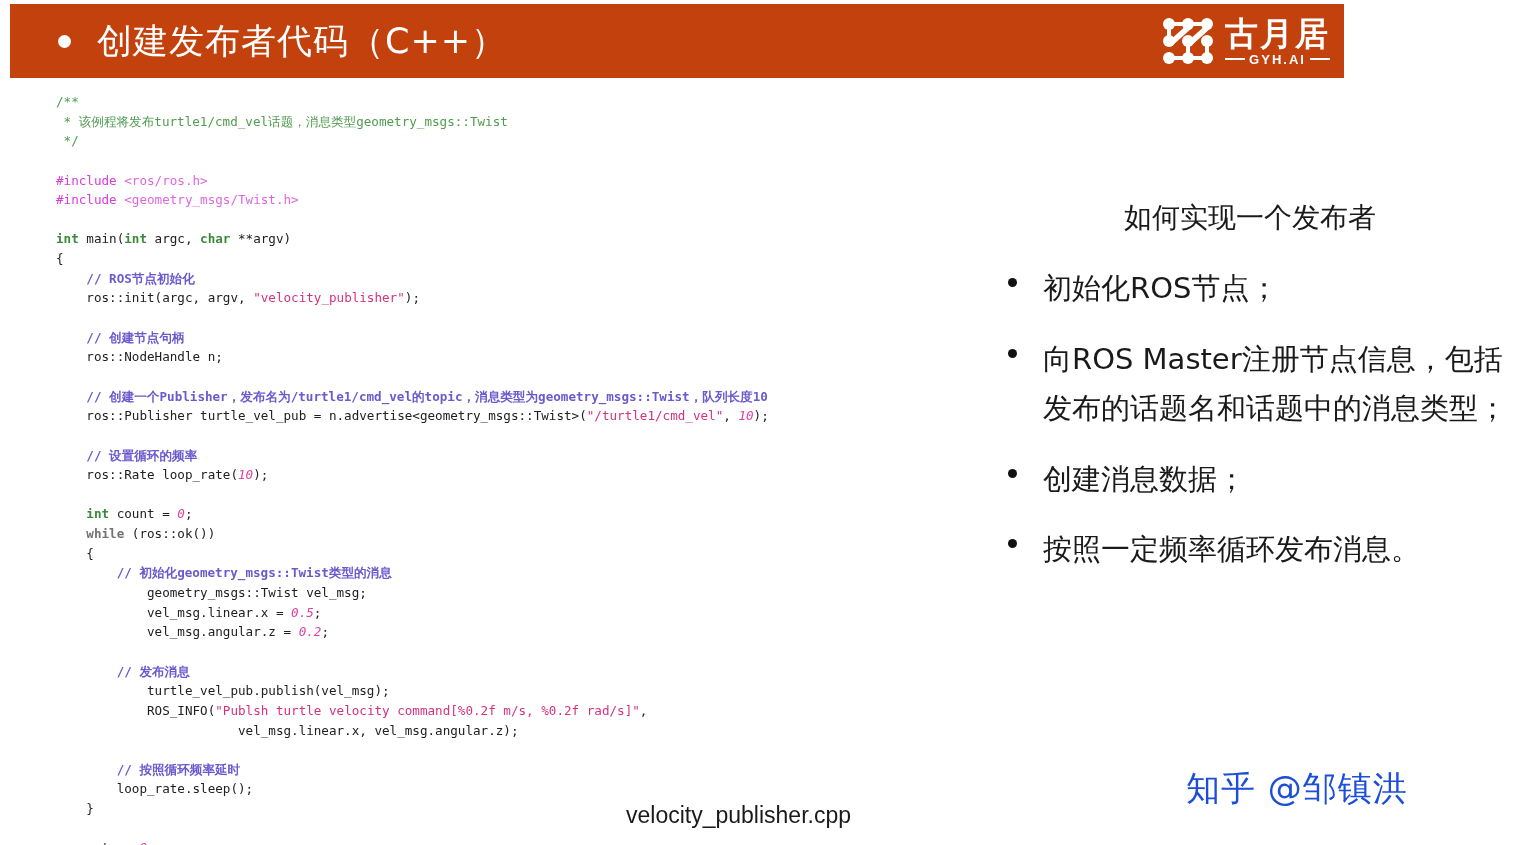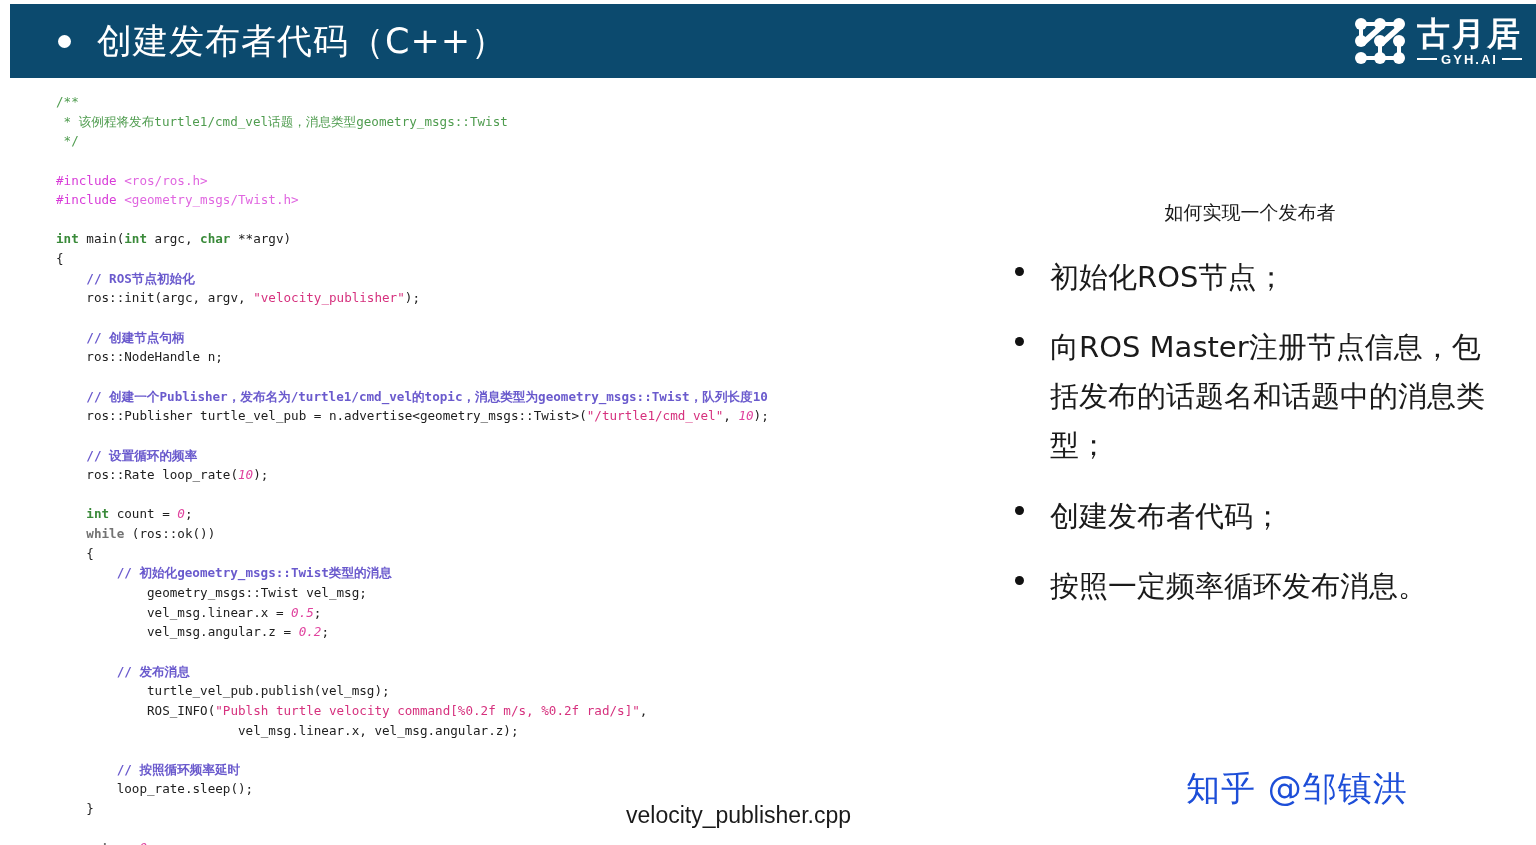--- a/index.html
+++ b/index.html
@@ -5,22 +5,22 @@
   html,body{margin:0;padding:0;}
   body{
     width:1536px;height:845px;
     background:#ffffff;
     font-family:"Liberation Sans","DejaVu Sans",sans-serif;
     overflow:hidden;
     position:relative;
   }
   
   .header{
-    position:absolute;left:10px;top:4px;width:1526px;height:74px;
-    background:#0c4a6e;
+    position:absolute;left:10px;top:4px;width:1334px;height:74px;
+    background:#c2410c;
     display:flex;align-items:center;
   }
   .title-bullet{
     width:13px;height:13px;border-radius:50%;background:#ffffff;
     margin-left:48px;margin-right:26px;flex:none;
   }
   .header-title{
     color:#ffffff;
     font-size:35px;
     letter-spacing:1px;
@@ -68,25 +68,25 @@
   .kw2{color:#737373;font-weight:bold;} 
   .str{color:#D6317E;}          
   .num{color:#E0429E;font-style:italic;}          
 
   
   .right{
     position:absolute;left:1000px;top:200px;width:520px;
     color:#1a1a1a;
   }
   .right-title{
-    font-size:19px;text-align:center;line-height:1.3;
+    font-size:28px;text-align:center;line-height:1.3;
     font-family:"DejaVu Sans","Liberation Sans",sans-serif;
     margin-bottom:28px;padding-right:20px;
   }
-  .blist{list-style:none;margin:15px;padding:0;}
+  .blist{list-style:none;margin:8px;padding:0;}
   .bitem{
     display:flex;align-items:flex-start;
     margin-bottom:22px;
   }
   .bdot{
     flex:none;width:9px;height:9px;border-radius:50%;background:#111;
     margin-top:14px;margin-right:26px;
   }
   .btext{
     font-size:29px;line-height:1.68;
@@ -155,21 +155,21 @@
       <li class="bitem">
         <span class="bdot"></span>
         <span class="btext">初始化ROS节点；</span>
       </li>
       <li class="bitem">
         <span class="bdot"></span>
         <span class="btext">向ROS  Master注册节点信息，包括发布的话题名和话题中的消息类型；</span>
       </li>
       <li class="bitem">
         <span class="bdot"></span>
-        <span class="btext">创建发布者代码；</span>
+        <span class="btext">创建消息数据；</span>
       </li>
       <li class="bitem">
         <span class="bdot"></span>
         <span class="btext">按照一定频率循环发布消息。</span>
       </li>
     </ul>
 </div>
 
 <div class="filename">velocity_publisher.cpp</div>
 <div class="watermark">知乎 @邹镇洪</div>

